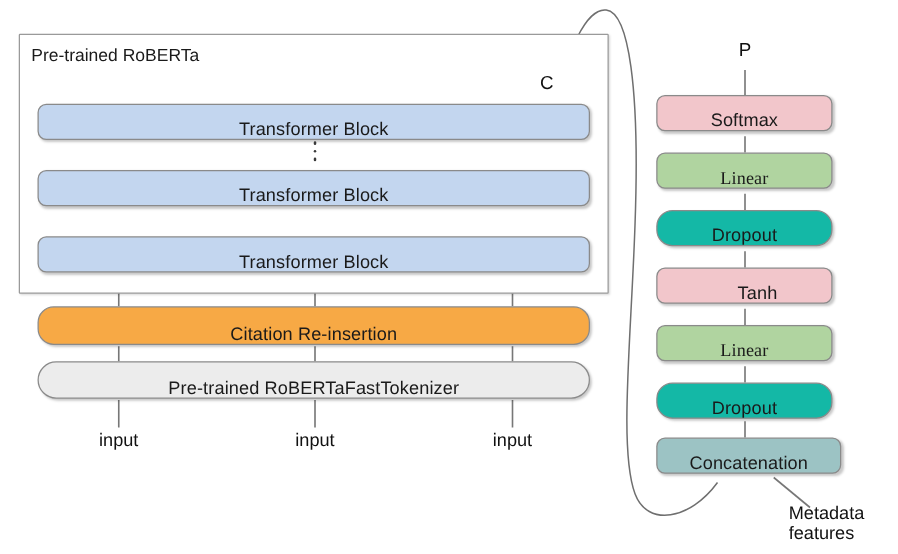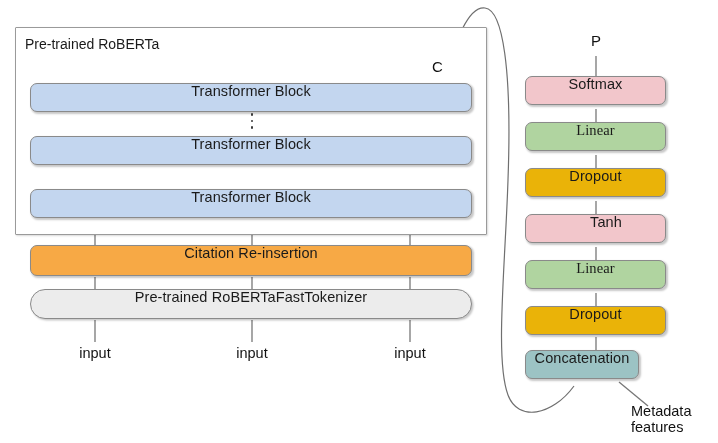--- a/index.html
+++ b/index.html
@@ -14,21 +14,21 @@
   }
   #stage{position:absolute;left:0;top:0;width:718px;height:443px;}
 
   
   .node{
     position:absolute;
     box-sizing:border-box;
     border:1px solid #8a8a8a;
     border-radius:7px;
     display:flex;
-    align-items:flex-start;
+    align-items:flex-end;
     justify-content:center;
     font-size:14.5px;
     line-height:1;
     letter-spacing:.1px;
     color:#1a1a1a;
     box-shadow:1.5px 1.5px 2px rgba(0,0,0,.22);
     white-space:nowrap;
   }
 
   
@@ -45,25 +45,25 @@
   .container-title{
     position:absolute;
     left:25px;top:36px;
     font-size:14px;
     color:#1a1a1a;
     white-space:nowrap;
   }
 
   
   .c-blue   {background:#c3d6ef;}
-  .c-orange {background:#f7a945;}
+  .c-orange {background:#f7a945;border-radius:13px;}
   .c-gray   {background:#ececec;}
   .c-pink   {background:#f2c6cb;}
   .c-green  {background:#b0d4a0;font-family:Liberation Serif, serif;}
-  .c-purple {background:#eab308;}
+  .c-purple {background:#14b8a6;border-radius:13px;}
   .c-teal   {background:#9cc3c4;}
 
   
   .dots{
     position:absolute;
     display:flex;
     flex-direction:column;
     justify-content:space-between;
     align-items:center;
     width:4px;height:16px;
@@ -193,21 +193,21 @@
   </div>
 
   <div class="node c-green" style="left:525px;top:260px;width:141px;height:29px;">
     <span>Linear</span>
   </div>
 
   <div class="node c-purple" style="left:525px;top:306px;width:141px;height:29px;">
     <span>Dropout</span>
   </div>
 
-  <div class="node c-teal" style="left:525px;top:350px;width:114px;height:29px;">
+  <div class="node c-teal" style="left:525px;top:350px;width:148px;height:29px;">
     <span>Concatenation</span>
   </div>
 
   <div class="lbl two" style="left:631px;top:403px;">
     <div>Metadata</div>
     <div>features</div>
   </div>
 
 </div>
 

